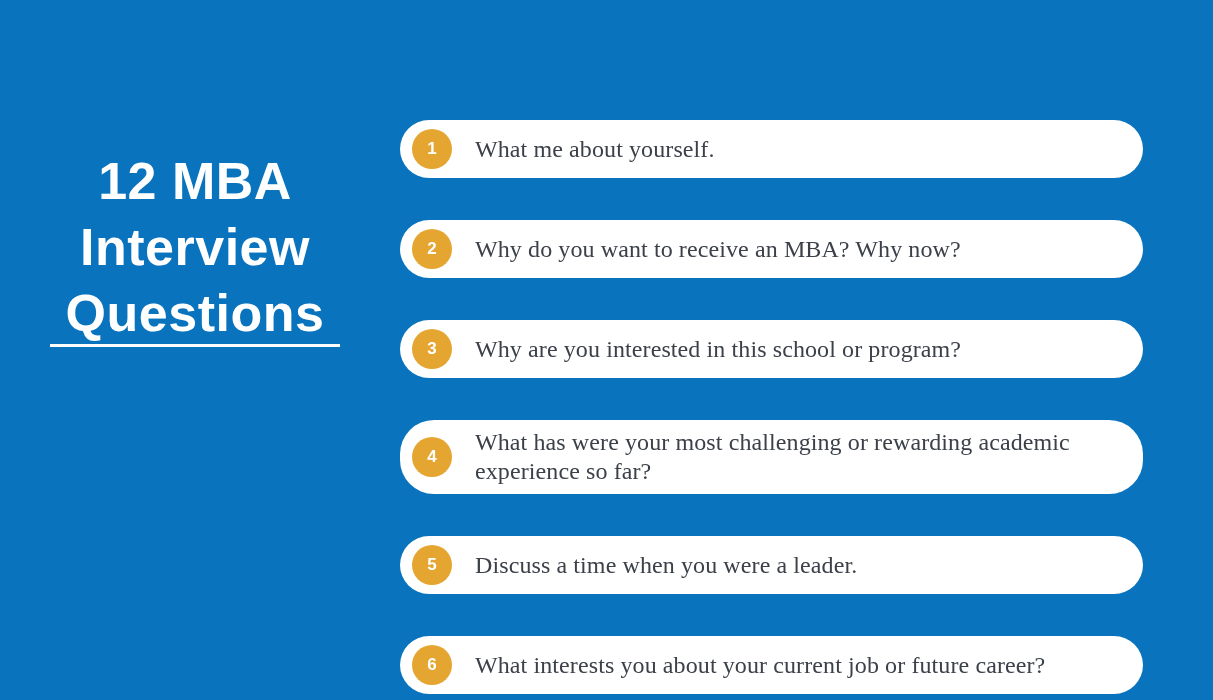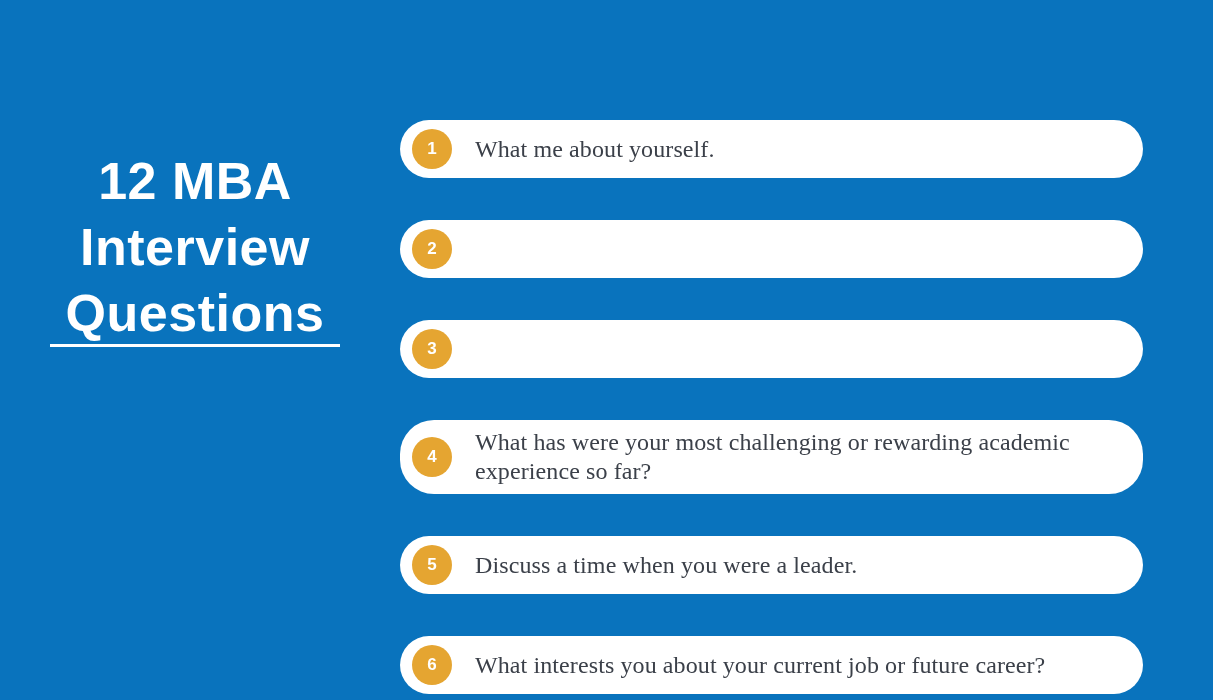--- a/index.html
+++ b/index.html
@@ -108,24 +108,26 @@
 
   <div id="question-list">
 
     <div class="question-card">
       <span class="badge">1</span>
       <span class="question-text">What me about yourself.</span>
     </div>
 
     <div class="question-card">
       <span class="badge">2</span>
+      <span class="question-text">Why do you want to receive an MBA? Why now?</span>
     </div>
 
     <div class="question-card">
       <span class="badge">3</span>
+      <span class="question-text">Why are you interested in this school or program?</span>
     </div>
 
     <div class="question-card two-line">
       <span class="badge">4</span>
       <span class="question-text">What has were your most challenging or rewarding academic experience so far?</span>
     </div>
 
     <div class="question-card">
       <span class="badge">5</span>
       <span class="question-text">Discuss a time when you were a leader.</span>

